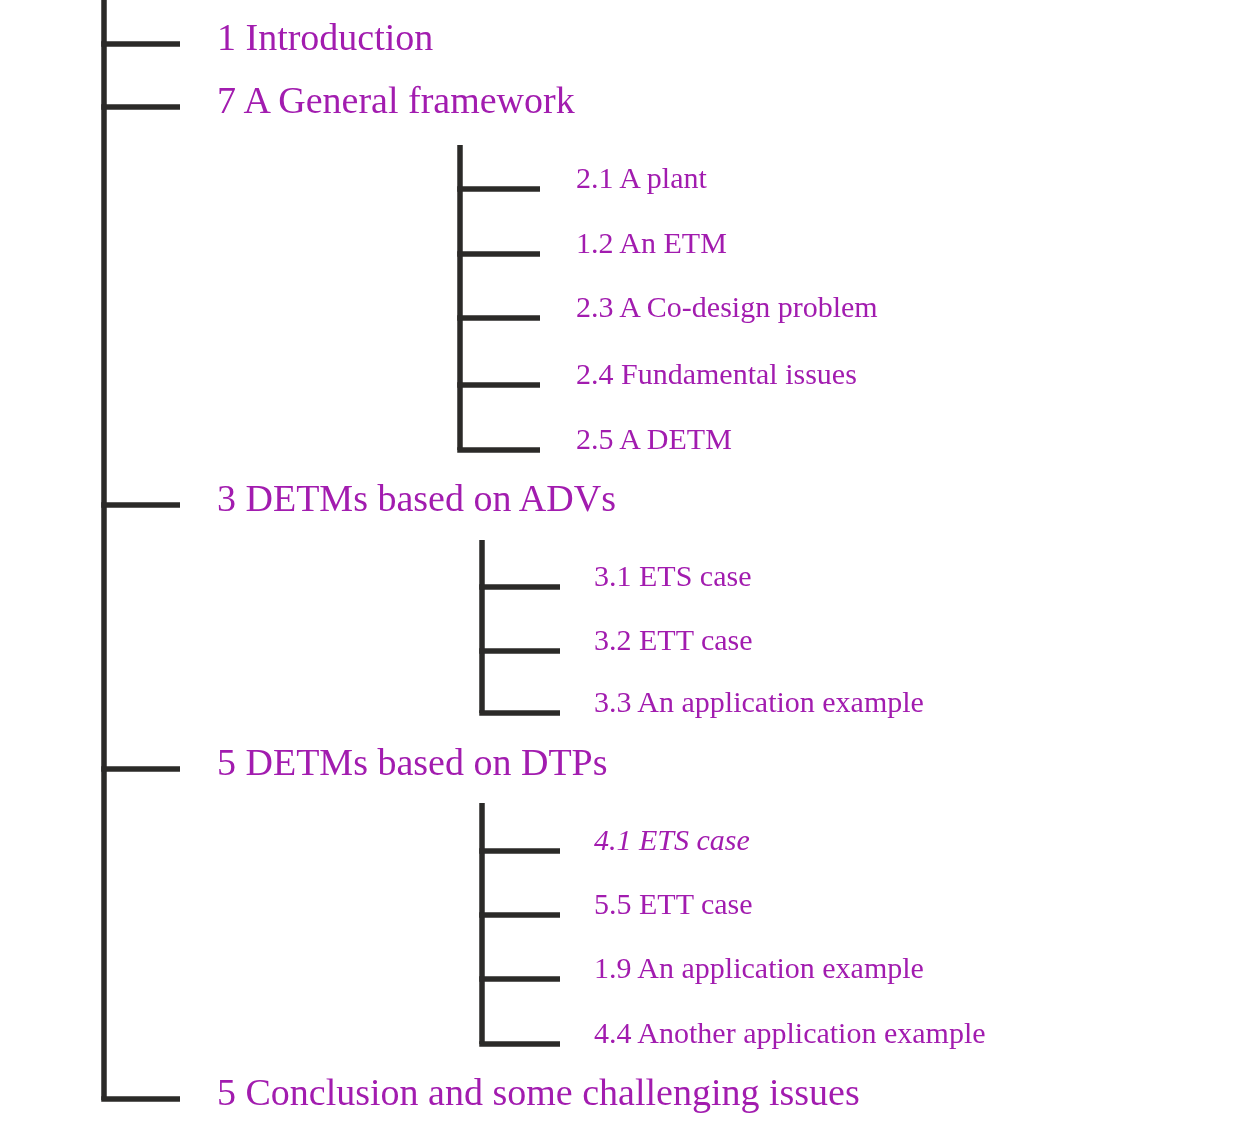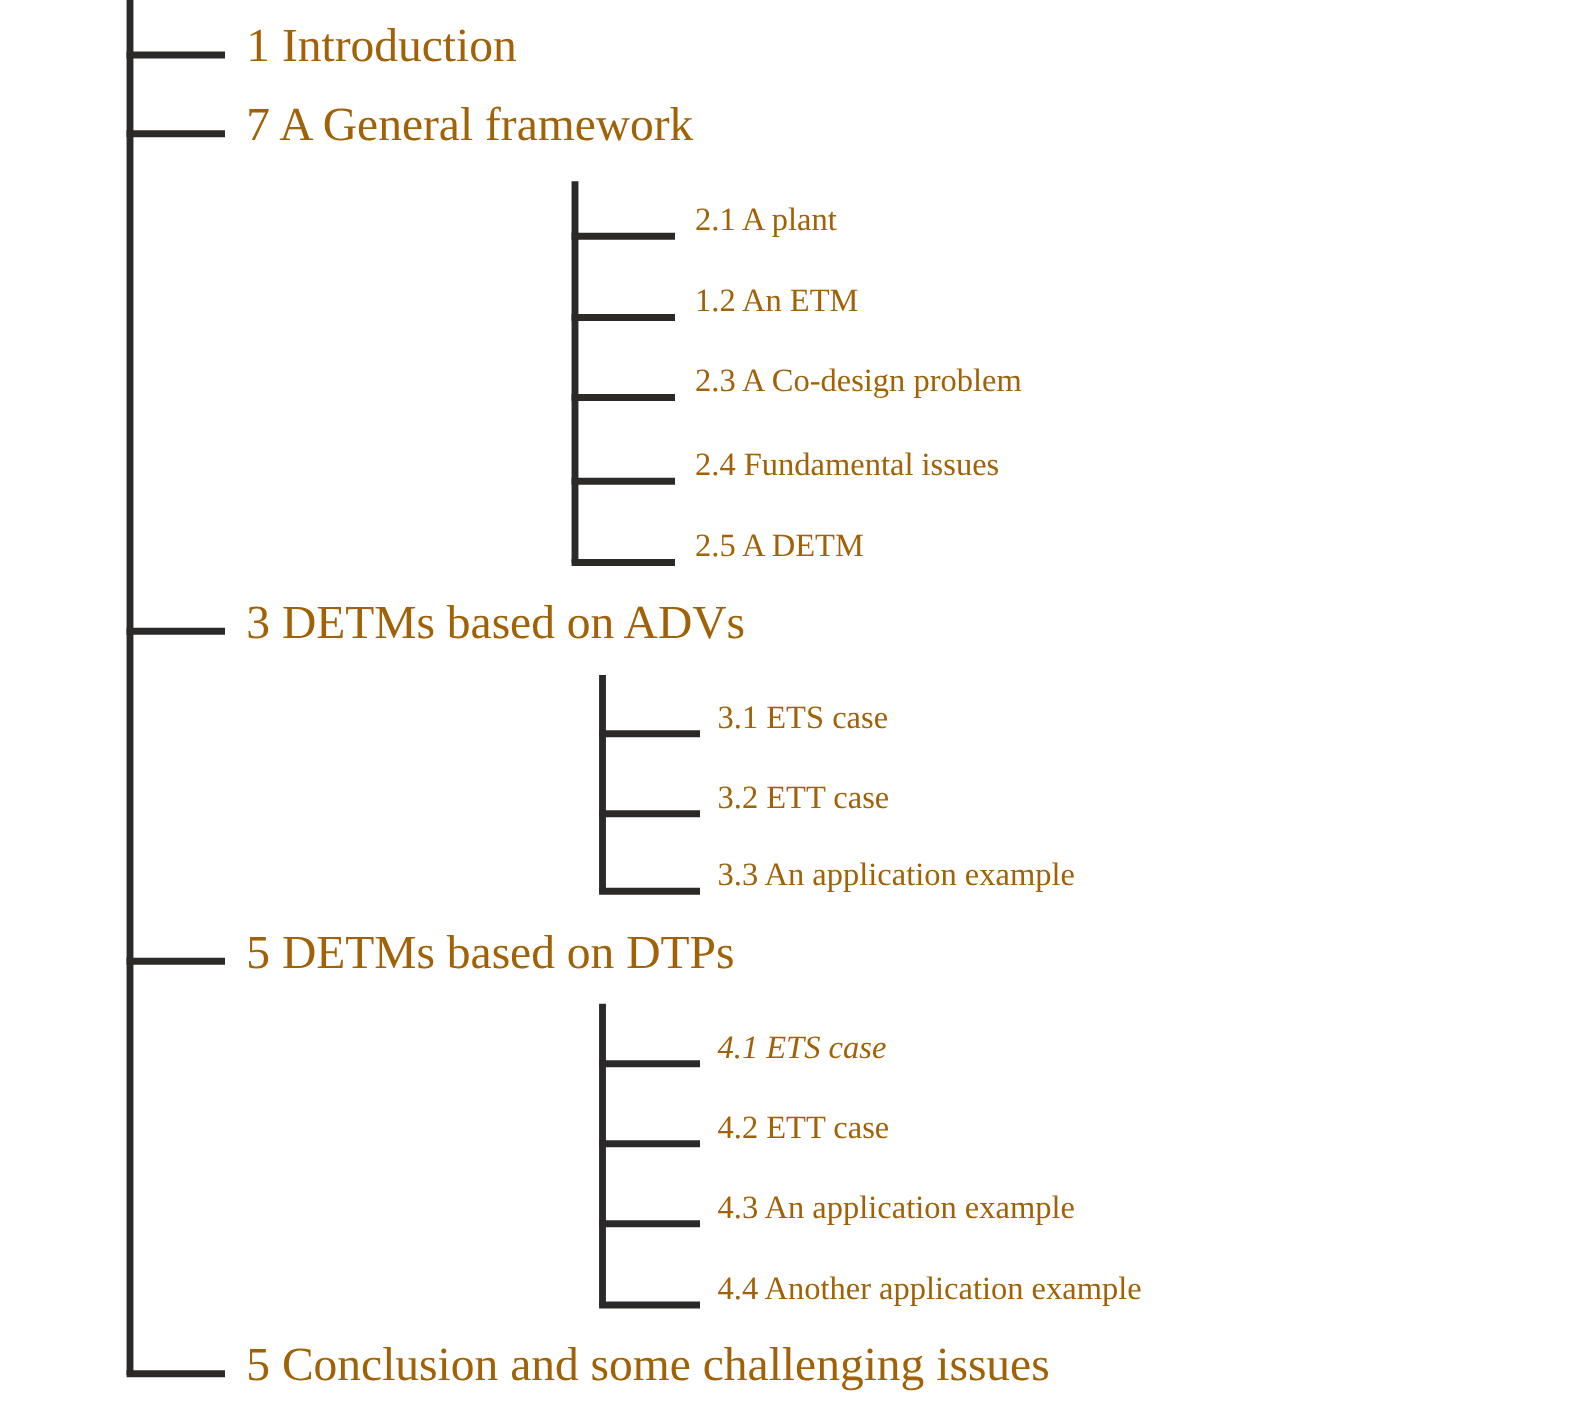--- a/index.html
+++ b/index.html
@@ -18,29 +18,30 @@
   #tree-svg {
     position: absolute;
     left: 0;
     top: 0;
     width: 1260px;
     height: 1126px;
   }
   .node-label {
     position: absolute;
     white-space: nowrap;
-    color: #a16207;
+    color: #a21caf;
     font-family: "Liberation Serif", "DejaVu Serif", serif;
     line-height: 1;
+    margin-left: 20px;
   }
   .level-1 {
     font-size: 38px;
   }
   .level-2 {
-    font-size: 26px;
+    font-size: 30px;
   }
 </style>
 </head>
 <body>
 
 <div id="canvas">
   <svg id="tree-svg" viewBox="0 0 1260 1126" preserveAspectRatio="none" aria-hidden="true">
       <line x1="104" y1="0" x2="104" y2="1100" stroke="#2b2a28" stroke-width="5.5" stroke-linecap="butt"></line>
       <line x1="101.25" y1="44" x2="180" y2="44" stroke="#2b2a28" stroke-width="5.5" stroke-linecap="butt"></line>
       <line x1="101.25" y1="107" x2="180" y2="107" stroke="#2b2a28" stroke-width="5.5" stroke-linecap="butt"></line>
@@ -70,18 +71,18 @@
       <div class="node-label level-2" style="left: 556px; top: 228px;">1.2 An ETM</div>
       <div class="node-label level-2" style="left: 556px; top: 292px;">2.3 A Co-design problem</div>
       <div class="node-label level-2" style="left: 556px; top: 359px;">2.4 Fundamental issues</div>
       <div class="node-label level-2" style="left: 556px; top: 424px;">2.5 A DETM</div>
       <div class="node-label level-1" style="left: 197px; top: 479px;">3 DETMs based on ADVs</div>
       <div class="node-label level-2" style="left: 574px; top: 561px; text-align: center;">3.1 ETS case</div>
       <div class="node-label level-2" style="left: 574px; top: 625px;">3.2 ETT case</div>
       <div class="node-label level-2" style="left: 574px; top: 687px;">3.3 An application example</div>
       <div class="node-label level-1" style="left: 197px; top: 743px;">5 DETMs based on DTPs</div>
       <div class="node-label level-2" style="left: 574px; top: 825px; font-style: italic;">4.1 ETS case</div>
-      <div class="node-label level-2" style="left: 574px; top: 889px;">4.2 ETT case</div>
-      <div class="node-label level-2" style="left: 574px; top: 953px;">4.3 An application example</div>
+      <div class="node-label level-2" style="left: 574px; top: 889px;">5.5 ETT case</div>
+      <div class="node-label level-2" style="left: 574px; top: 953px;">1.9 An application example</div>
       <div class="node-label level-2" style="left: 574px; top: 1018px;">4.4 Another application example</div>
       <div class="node-label level-1" style="left: 197px; top: 1073px;">5 Conclusion and some challenging issues</div>
     </div>
 </div>
 
 </body></html>

